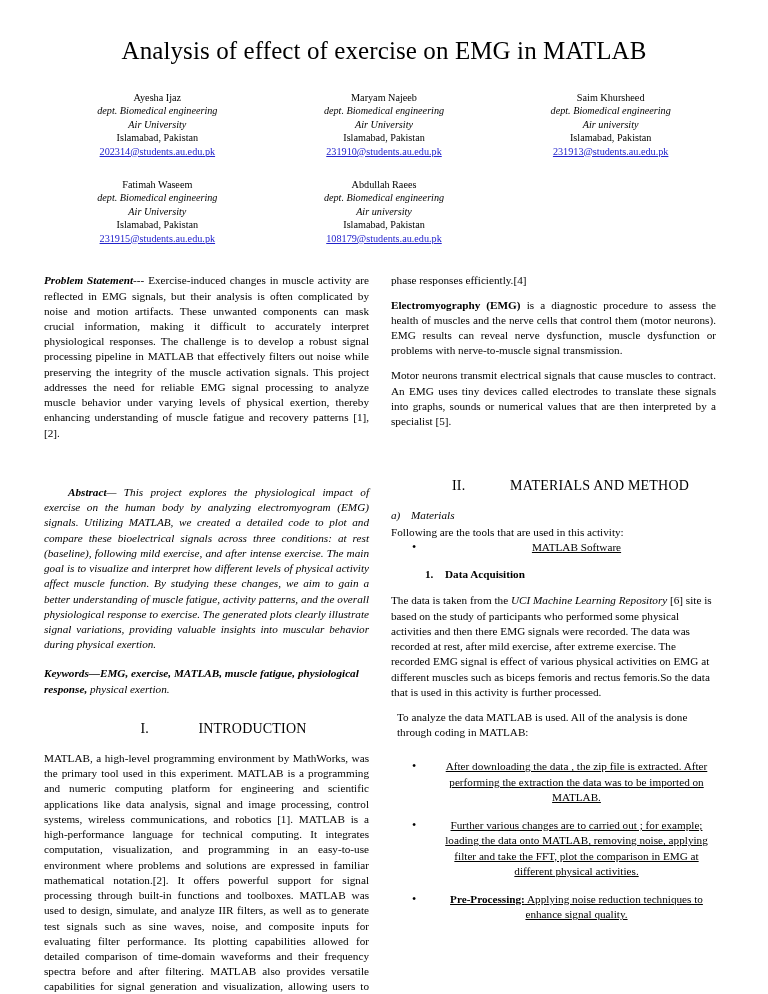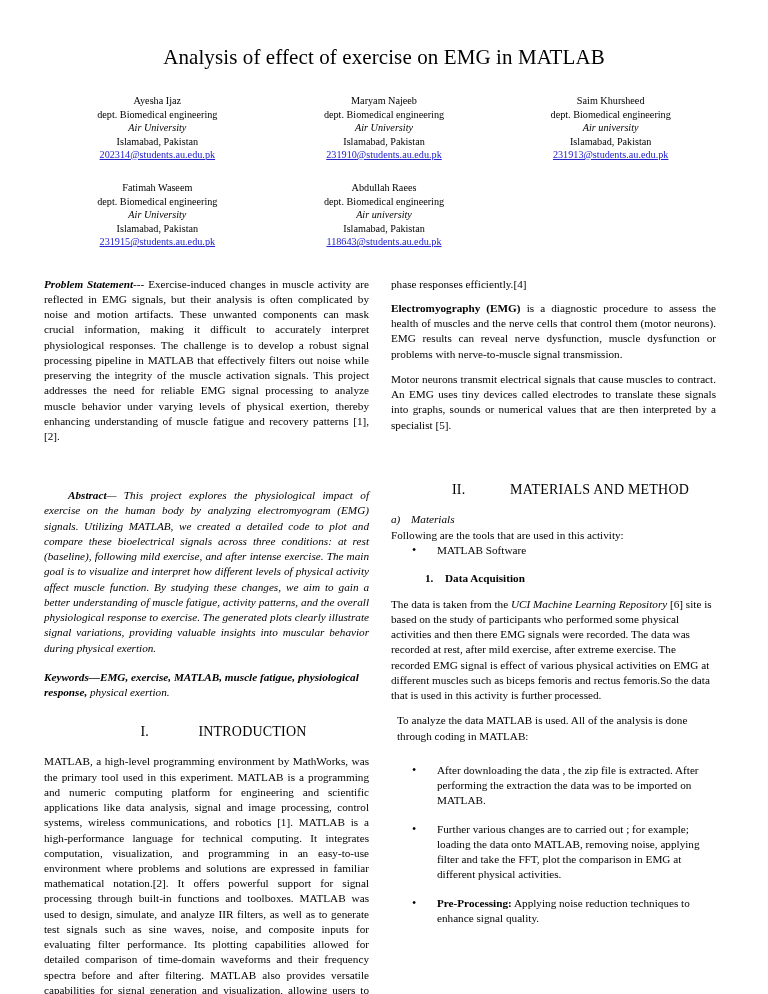--- a/index.html
+++ b/index.html
@@ -19,45 +19,45 @@
     width: 768px;
     height: 994px;
     position: relative;
     box-sizing: border-box;
     padding: 0 44px;
   }
 
   
   .title {
     text-align: center;
-    font-size: 21px;
+    font-size: 25px;
     font-weight: normal;
     letter-spacing: 0.1px;
-    margin: 12px;
+    margin: 4px;
     padding-top: 33px;
     line-height: 1.15;
   }
 
   
   .authors-row {
     display: flex;
     width: 100%;
     margin-top: 25px;
   }
   .authors-row.second {
     margin-top: 20px;
   }
   .author {
     flex: 1 1 0;
     text-align: center;
     font-size: 10.2px;
     line-height: 1.32;
   }
   .author .a-name { font-style: normal; }
-  .author .a-dept { }
+  .author .a-dept { font-style: italic; }
   .author .a-univ { font-style: italic; }
   .author .a-city { font-style: normal; }
   .author .a-email {
     color: #2222cc;
     text-decoration: underline;
     display: inline-block;
   }
 
   
   .columns {
@@ -139,22 +139,23 @@
 
   ul.bullets {
     margin: 0;
     padding: 0;
     list-style: none;
   }
   ul.bullets li {
     position: relative;
     padding-left: 46px;
     margin-bottom: 9px;
-    text-align: left;
+    text-align: center;
     line-height: 1.36;
+    text-decoration: underline;
   }
   ul.bullets li:before {
     content: "\2022";
     position: absolute;
     left: 21px;
     top: -1px;
     font-size: 12px;
   }
   ul.bullets.tight li { margin-bottom: 3px; }
   ul.bullets li .b-strong { font-weight: bold; }
@@ -201,21 +202,21 @@
       <div class="a-dept">dept. Biomedical engineering</div>
       <div class="a-univ">Air University</div>
       <div class="a-city">Islamabad, Pakistan</div>
       <div><a class="a-email" href="#">231915@students.au.edu.pk</a></div>
     </div>
     <div class="author">
       <div class="a-name">Abdullah Raees</div>
       <div class="a-dept">dept. Biomedical engineering</div>
       <div class="a-univ">Air university</div>
       <div class="a-city">Islamabad, Pakistan</div>
-      <div><a class="a-email" href="#">118643@students.au.edu.pk</a></div>
+      <div><a class="a-email" href="#">108179@students.au.edu.pk</a></div>
     </div>
     <div class="author"></div>
   </div>
 
   <div class="columns">
 
     <div class="col">
 
       <p class="ps-body"><span class="ps-label">Problem Statement</span><span>--- </span><span>Exercise-induced changes in muscle activity are reflected in EMG signals, but their analysis is often complicated by noise and motion artifacts. These unwanted components can mask crucial information, making it difficult to accurately interpret physiological responses. The challenge is to develop a robust signal processing pipeline in MATLAB that effectively filters out noise while preserving the integrity of the muscle activation signals. This project addresses the need for reliable EMG signal processing to analyze muscle behavior under varying levels of physical exertion, thereby enhancing understanding of muscle fatigue and recovery patterns [1],[2].</span></p>
 

